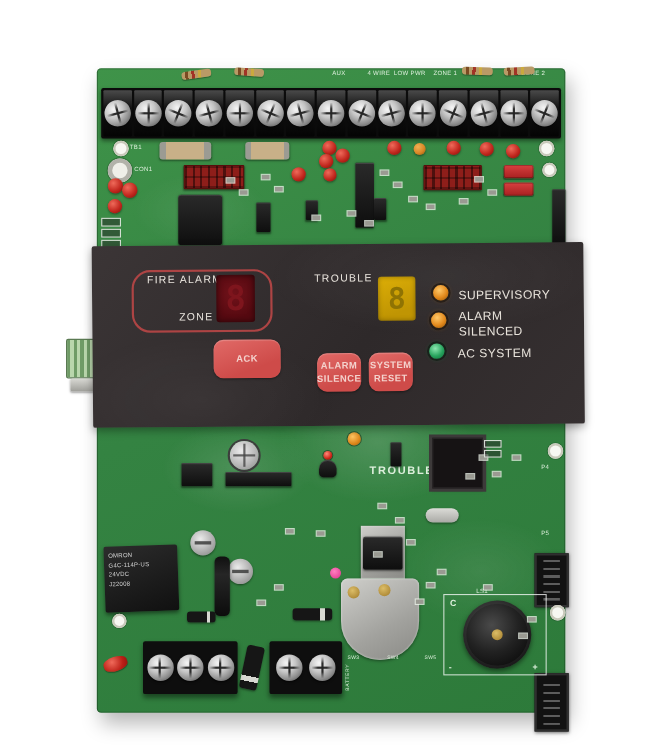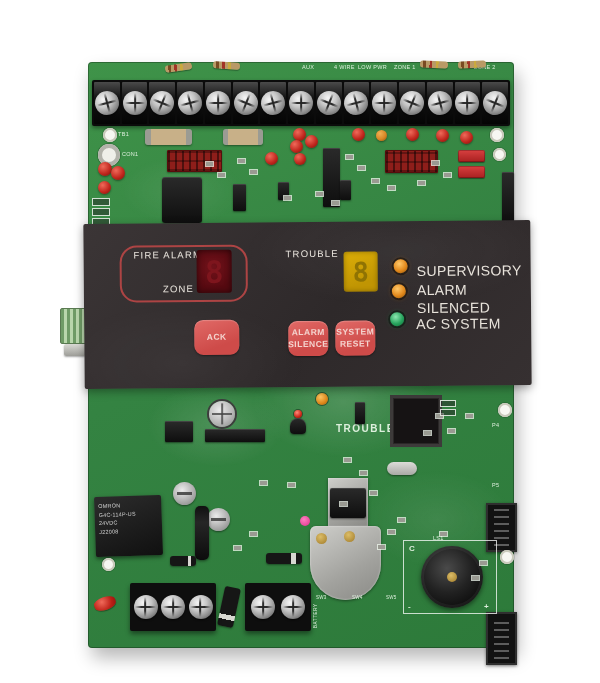--- a/index.html
+++ b/index.html
@@ -64,21 +64,21 @@
 .led-sm-rd{background:radial-gradient(circle at 38% 32%,#ff8a7a,#cc2418 60%,#8c120c);box-shadow:0 0 0 1px rgba(0,0,0,.4)}
 .ledblob{background:radial-gradient(circle at 38% 32%,#f06a5a,#bb1f16 60%,#8c120c);border-radius:50%/40%;box-shadow:0 1px 1px rgba(0,0,0,.35)}
 .pink{border-radius:50%;background:radial-gradient(circle at 40% 35%,#ff7fc0,#df2f8c)}
 
 .panel{left:84px;top:222px;width:447px;height:165px;transform:rotate(-.5deg);z-index:6;border-radius:2px;
  background:linear-gradient(130deg,#3b3536,#2e292a 55%,#363031);box-shadow:0 3px 8px rgba(0,0,0,.35)}
 .panel::before{content:"";position:absolute;inset:0;border-radius:2px;pointer-events:none;background:
  radial-gradient(220px 80px at 70% 18%,rgba(255,255,255,.05),transparent 70%),
  radial-gradient(180px 90px at 22% 85%,rgba(255,255,255,.04),transparent 70%)}
 .ptxt{color:#eae5de;font-size:9.5px;letter-spacing:1.2px;white-space:nowrap}
-.plabel{color:#e8e3db;font-size:14px;letter-spacing:.4px;line-height:1.3;white-space:nowrap}
+.plabel{color:#e8e3db;font-size:11px;letter-spacing:.4px;line-height:1.3;white-space:nowrap}
 .preline{white-space:pre-line}
 .outline{border:2px solid #ad4444;border-radius:17px}
 .pbtn{border-radius:9px;background:linear-gradient(160deg,#e16a67,#ce4b49 70%);color:#f4d2cd;font-size:8.5px;font-weight:bold;letter-spacing:.5px;display:flex;align-items:center;justify-content:center;text-align:center;line-height:1.3;box-shadow:0 1px 2px rgba(0,0,0,.4),inset 0 1px 1px rgba(255,255,255,.22)}
 .seg{font-family:"DejaVu Sans Mono",monospace;font-weight:bold;display:flex;align-items:center;justify-content:center;border-radius:3px}
 .zone-disp{background:radial-gradient(circle at 45% 40%,#71121a,#550910 72%);color:#7e151d;font-size:31px;box-shadow:inset 0 0 6px rgba(0,0,0,.6)}
 .trb-disp{background:linear-gradient(160deg,#dcae07,#c09503 75%);color:#8f7303;font-size:27px;box-shadow:inset 0 0 5px rgba(0,0,0,.35)}
 
 .ribbon{background:repeating-linear-gradient(90deg,#6f9b66 0 3px,#b9d6ac 3px 6px);border:1px solid #5a7a52;border-radius:2px;z-index:5}
 .ferrule{background:linear-gradient(#d9d9d4,#9d9d98);border-radius:2px;z-index:5;box-shadow:0 1px 2px rgba(0,0,0,.35)}
 
@@ -306,20 +306,20 @@
     <div class="abs seg trb-disp" style="left:260px;top:30px;width:34px;height:40px">8</div>
 
     <div class="abs led led-or" style="left:310px;top:38px;width:14px;height:14px"></div>
     <div class="abs plabel" style="left:333px;top:41px">SUPERVISORY</div>
     <div class="abs led led-or" style="left:308px;top:63px;width:14px;height:14px"></div>
     <div class="abs plabel preline" style="left:333px;top:60px">ALARM
 SILENCED</div>
     <div class="abs led led-gr" style="left:306px;top:91px;width:14px;height:14px"></div>
     <div class="abs plabel" style="left:332px;top:94px">AC SYSTEM</div>
 
-    <div class="abs pbtn" style="left:110px;top:97px;width:45px;height:35px">ACK</div>
+    <div class="abs pbtn" style="left:110px;top:86px;width:61px;height:35px">ACK</div>
     <div class="abs pbtn preline" style="left:204px;top:99px;width:40px;height:35px">ALARM
 SILENCE</div>
     <div class="abs pbtn preline" style="left:251px;top:99px;width:40px;height:35px">SYSTEM
 RESET</div>
   </div>
 
 </div>
 
 </body></html>

